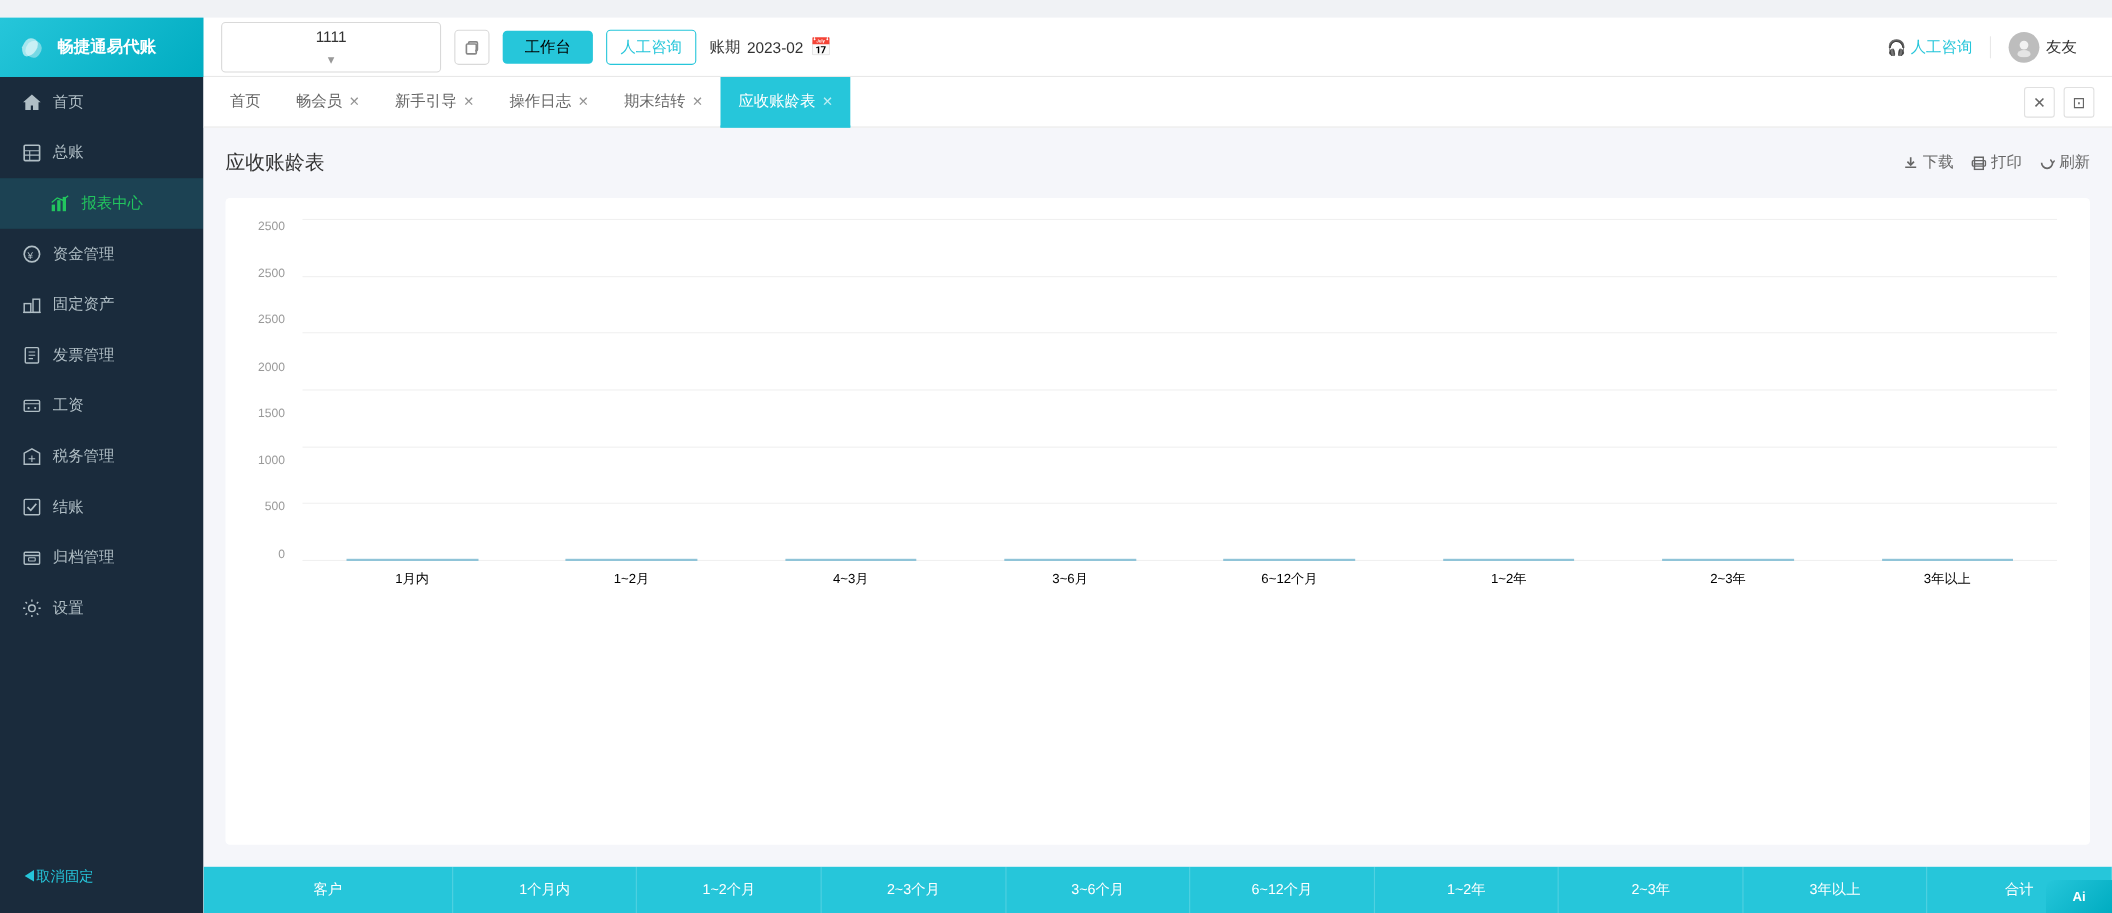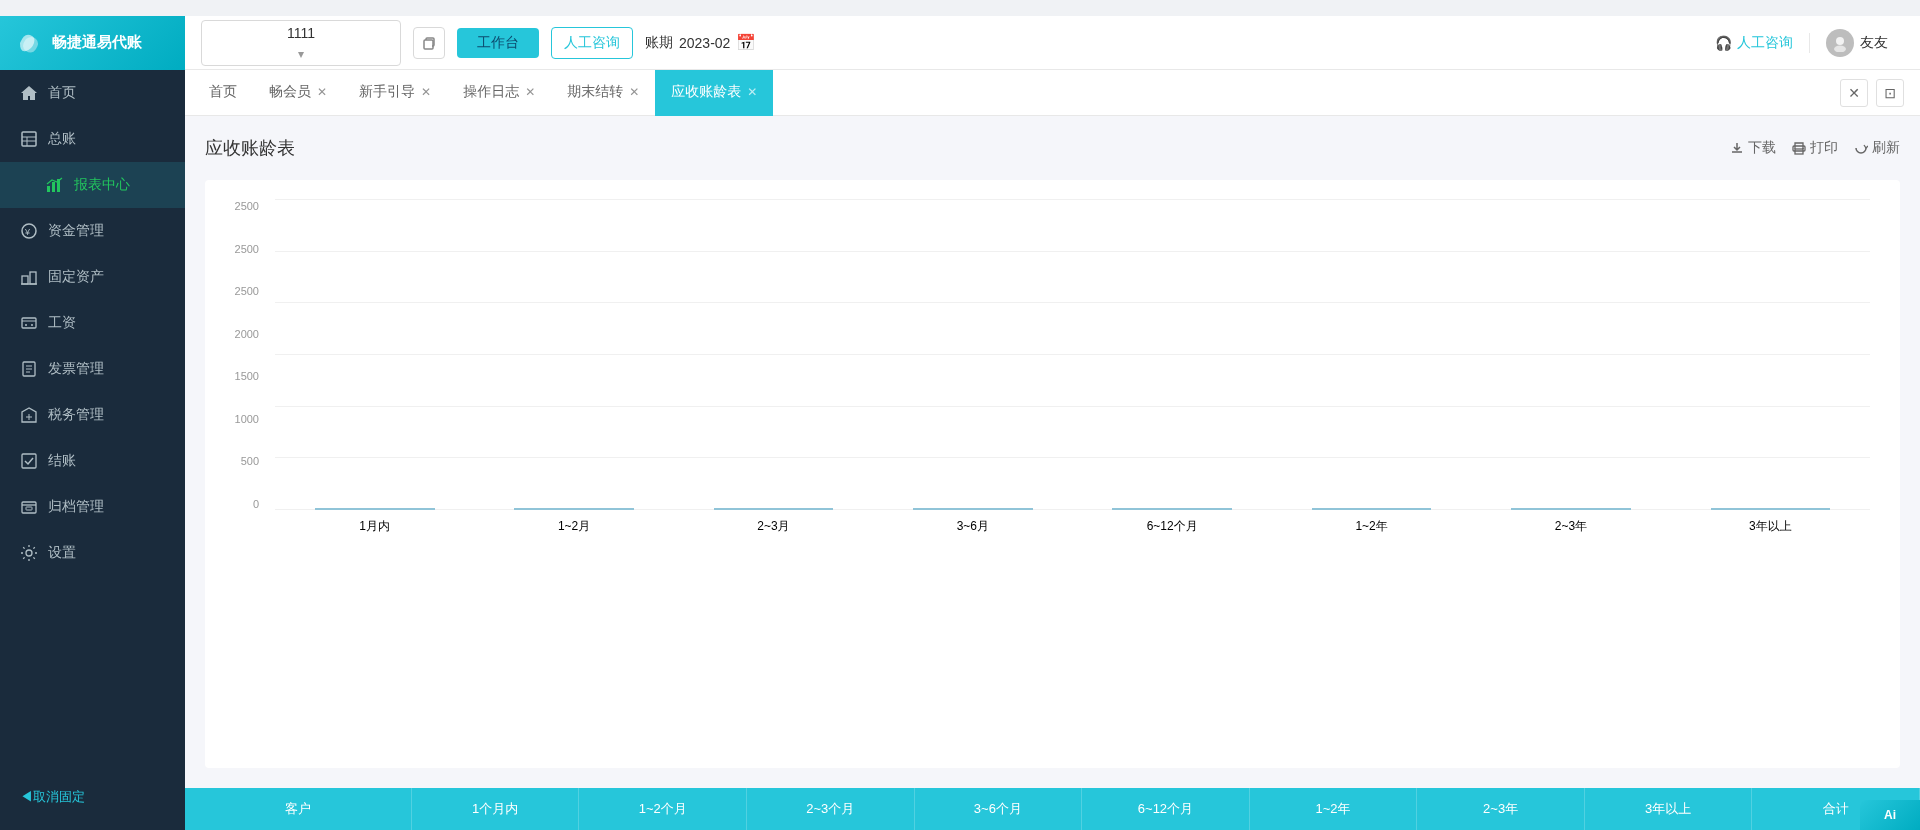--- a/index.html
+++ b/index.html
@@ -53,21 +53,21 @@
 
     .copy-btn {
       width: 32px; height: 32px;
       border: 1px solid #d9d9d9;
       border-radius: 4px;
       display: flex; align-items: center; justify-content: center;
       cursor: pointer; color: #666; background: #fff;
     }
     .workbench-btn {
       background: #26c6da;
-      color: #0c4a6e;
+      color: #000000;
       border: none;
       border-radius: 4px;
       padding: 6px 20px;
       cursor: pointer;
       font-size: 14px;
     }
     .switch-btn {
       border: 1px solid #26c6da;
       color: #26c6da;
       background: #fff;
@@ -455,35 +455,35 @@
     <div class="sidebar-item">
       <svg class="item-icon" viewBox="0 0 18 18" fill="currentColor">
         <rect x="2" y="8" width="6" height="8" fill="none" stroke="currentColor" stroke-width="1.3"></rect>
         <rect x="10" y="4" width="6" height="12" fill="none" stroke="currentColor" stroke-width="1.3"></rect>
         <line x1="1" y1="16" x2="17" y2="16" stroke="currentColor" stroke-width="1.3"></line>
       </svg>
       <span>固定资产</span>
     </div>
     <div class="sidebar-item">
       <svg class="item-icon" viewBox="0 0 18 18" fill="currentColor">
+        <rect x="3" y="2" width="12" height="14" rx="1" fill="none" stroke="currentColor" stroke-width="1.3"></rect>
+        <line x1="6" y1="6" x2="12" y2="6" stroke="currentColor" stroke-width="1"></line>
+        <line x1="6" y1="9" x2="12" y2="9" stroke="currentColor" stroke-width="1"></line>
+        <line x1="6" y1="12" x2="10" y2="12" stroke="currentColor" stroke-width="1"></line>
+      </svg>
+      <span>发票管理</span>
+    </div>
+    <div class="sidebar-item">
+      <svg class="item-icon" viewBox="0 0 18 18" fill="currentColor">
         <rect x="2" y="4" width="14" height="10" rx="1" fill="none" stroke="currentColor" stroke-width="1.3"></rect>
         <line x1="2" y1="7" x2="16" y2="7" stroke="currentColor" stroke-width="1"></line>
         <circle cx="6" cy="11" r="1" fill="currentColor"></circle>
         <circle cx="12" cy="11" r="1" fill="currentColor"></circle>
       </svg>
       <span>工资</span>
-    </div>
-    <div class="sidebar-item">
-      <svg class="item-icon" viewBox="0 0 18 18" fill="currentColor">
-        <rect x="3" y="2" width="12" height="14" rx="1" fill="none" stroke="currentColor" stroke-width="1.3"></rect>
-        <line x1="6" y1="6" x2="12" y2="6" stroke="currentColor" stroke-width="1"></line>
-        <line x1="6" y1="9" x2="12" y2="9" stroke="currentColor" stroke-width="1"></line>
-        <line x1="6" y1="12" x2="10" y2="12" stroke="currentColor" stroke-width="1"></line>
-      </svg>
-      <span>发票管理</span>
     </div>
     <div class="sidebar-item">
       <svg class="item-icon" viewBox="0 0 18 18" fill="currentColor">
         <path d="M9 2L2 6v10h14V6L9 2z" fill="none" stroke="currentColor" stroke-width="1.3"></path>
         <line x1="6" y1="11" x2="12" y2="11" stroke="currentColor"></line>
         <line x1="9" y1="8" x2="9" y2="14" stroke="currentColor"></line>
       </svg>
       <span>税务管理</span>
     </div>
     <div class="sidebar-item">
@@ -623,21 +623,21 @@
               <div class="bar" style="height: 50%;"></div>
             </div>
             <div class="bar-group">
               <div class="bar" style="height: 33%;"></div>
             </div>
           </div>
 
           <div class="x-labels">
             <span class="x-label">1月内</span>
             <span class="x-label">1~2月</span>
-            <span class="x-label">2~3月</span>
+            <span class="x-label">4~3月</span>
             <span class="x-label">3~6月</span>
             <span class="x-label">6~12个月</span>
             <span class="x-label">1~2年</span>
             <span class="x-label">2~3年</span>
             <span class="x-label">3年以上</span>
           </div>
         </div>
       </div>
     </div>
 

